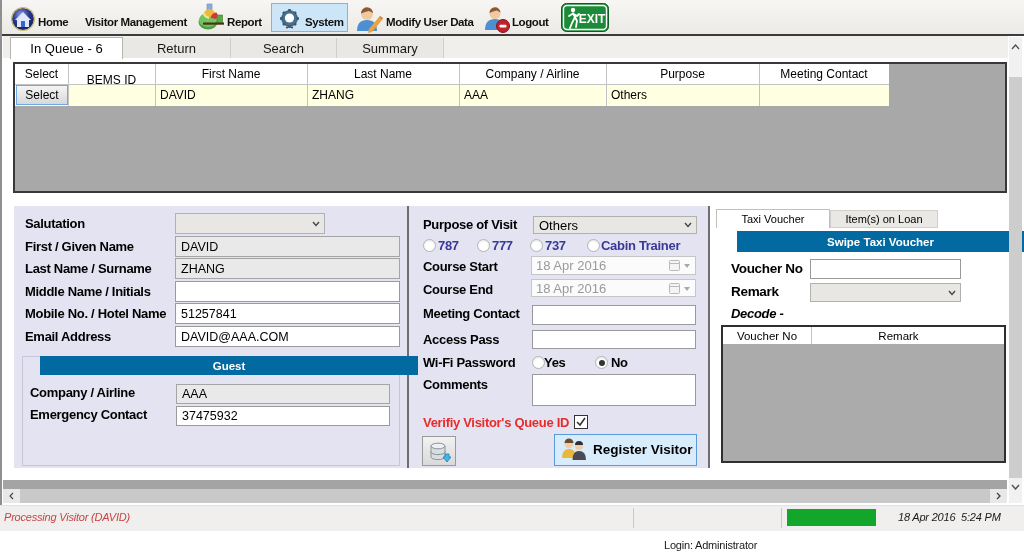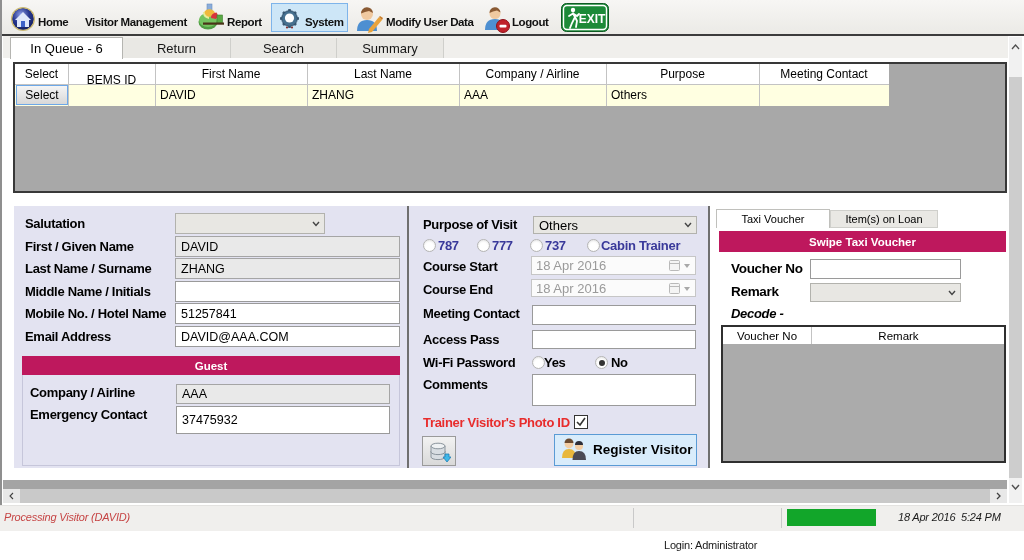--- a/index.html
+++ b/index.html
@@ -1,21 +1,21 @@
 <!DOCTYPE html>
 <html><head><meta charset="utf-8"><style>
 html,body{margin:0;padding:0;}
 #app{position:relative;width:1024px;height:560px;background:#ffffff;font-family:"Liberation Sans",sans-serif;overflow:hidden;}
 .abs{position:absolute;}
 .lbl{position:absolute;font-weight:bold;font-size:13px;letter-spacing:-0.3px;color:#000;white-space:nowrap;}
 .inp{position:absolute;background:#fff;border:1px solid #9a9a9a;font-size:12.5px;color:#000;padding:0 0 0 5px;display:flex;align-items:center;white-space:nowrap;}
 .ro{background:#e9e9e9;border:1px solid #a5a5a5;}
 .combo{position:absolute;background:#e8e7e3;border:1px solid #b2b2ad;font-size:13px;color:#000;display:flex;align-items:center;padding-left:5px;}
 .combo .chev{position:absolute;right:4px;top:50%;margin-top:-3px;width:8px;height:6px;}
-.hdrbar{position:absolute;background:#be185d;color:#fff;font-weight:bold;font-size:11.5px;text-align:center;display:flex;align-items:center;justify-content:center;}
+.hdrbar{position:absolute;background:#0369a1;color:#fff;font-weight:bold;font-size:11.5px;text-align:center;display:flex;align-items:center;justify-content:center;margin-left:18px;}
 .rad{position:absolute;width:11px;height:11px;border-radius:50%;background:#fff;border:1px solid #b4b4b4;box-shadow:inset 0 1px 2px rgba(0,0,0,0.10);}
 .rad.sel:after{content:"";position:absolute;left:2.5px;top:2.5px;width:6px;height:6px;border-radius:50%;background:#333;}
 .menutxt{position:absolute;font-weight:bold;font-size:11.5px;letter-spacing:-0.4px;color:#111;white-space:nowrap;top:0;height:44px;display:flex;align-items:center;}
 </style></head>
 <body>
 <div id="app">
 
 <div class="abs" style="left:0;top:0;width:1024px;height:36px;background:linear-gradient(#f7f6f4,#ebeae6);border-bottom:2px solid #3c3c3c;box-sizing:border-box;"></div>
 
 <svg class="abs" style="left:10px;top:6px;" width="26" height="26" viewBox="0 0 26 26">
@@ -150,21 +150,21 @@
 <div class="inp ro" style="left:175px;top:258px;width:225px;height:21px;box-sizing:border-box;">ZHANG</div>
 <div class="inp" style="left:175px;top:281px;width:225px;height:21px;box-sizing:border-box;"></div>
 <div class="inp" style="left:175px;top:303px;width:225px;height:21px;box-sizing:border-box;">51257841</div>
 <div class="inp" style="left:175px;top:326px;width:225px;height:21px;box-sizing:border-box;">DAVID@AAA.COM</div>
 
 <div class="abs" style="left:22px;top:356px;width:378px;height:110px;border:1px solid #c6c6da;box-sizing:border-box;"></div>
 <div class="hdrbar" style="left:22px;top:356px;width:378px;height:19px;">Guest</div>
 <div class="lbl" style="left:30px;top:385px;">Company / Airline</div>
 <div class="lbl" style="left:30px;top:407px;">Emergency Contact</div>
 <div class="inp ro" style="left:176px;top:384px;width:214px;height:20px;box-sizing:border-box;">AAA</div>
-<div class="inp" style="left:176px;top:406px;width:214px;height:28px;box-sizing:border-box;">37475932</div>
+<div class="inp" style="left:176px;top:406px;width:214px;height:20px;box-sizing:border-box;">37475932</div>
 
 <div class="lbl" style="left:423px;top:217px;">Purpose of Visit</div>
 <div class="combo" style="left:533px;top:216px;width:164px;height:18px;box-sizing:border-box;">Others<svg class="chev" viewBox="0 0 8 6">
         <path d="M1 1 L4 4.5 L7 1" fill="none" stroke="#444" stroke-width="1.4"></path>
       </svg></div>
 
 <div class="rad" style="left:423px;top:239px;"></div>
 <div class="lbl" style="left:438px;top:238px;color:#39399a;">787</div>
 <div class="rad" style="left:477px;top:239px;"></div>
 <div class="lbl" style="left:492px;top:238px;color:#39399a;">777</div>
@@ -199,21 +199,21 @@
 
 <div class="lbl" style="left:423px;top:355px;">Wi-Fi Password</div>
 <div class="rad" style="left:532px;top:356px;"></div>
 <div class="lbl" style="left:516px;top:355px;margin-left:28px;">Yes</div>
 <div class="rad sel" style="left:595px;top:356px;"></div>
 <div class="lbl" style="left:611px;top:355px;">No</div>
 
 <div class="lbl" style="left:423px;top:377px;">Comments</div>
 <div class="inp" style="left:532px;top:374px;width:164px;height:32px;box-sizing:border-box;"></div>
 
-<div class="lbl" style="left:423px;top:415px;color:#e82c2c;">Trainer Visitor's Photo ID</div>
+<div class="lbl" style="left:423px;top:415px;color:#e82c2c;">Verifiy Visitor's Queue ID</div>
 <svg class="abs" style="left:574px;top:415px;" width="14" height="14" viewBox="0 0 14 14">
       <rect x="0.5" y="0.5" width="13" height="13" fill="#fff" stroke="#333"></rect>
       <path d="M3 7 L6 10 L11 3" fill="none" stroke="#333" stroke-width="1.6"></path>
     </svg>
 
 <div class="abs" style="left:422px;top:436px;width:34px;height:30px;background:linear-gradient(#f2f2f2,#d9d9d9);border:1px solid #9a9a9a;box-sizing:border-box;">
   <svg style="position:absolute;left:6px;top:4px;" width="22" height="22" viewBox="0 0 22 22">
     <g fill="#d8dde2" stroke="#8a949c" stroke-width="1">
       <path d="M2 10 L2 16 A7 2.6 0 0 0 16 16 L16 10"></path>
       <path d="M2 5 L2 11 A7 2.6 0 0 0 16 11 L16 5"></path>

